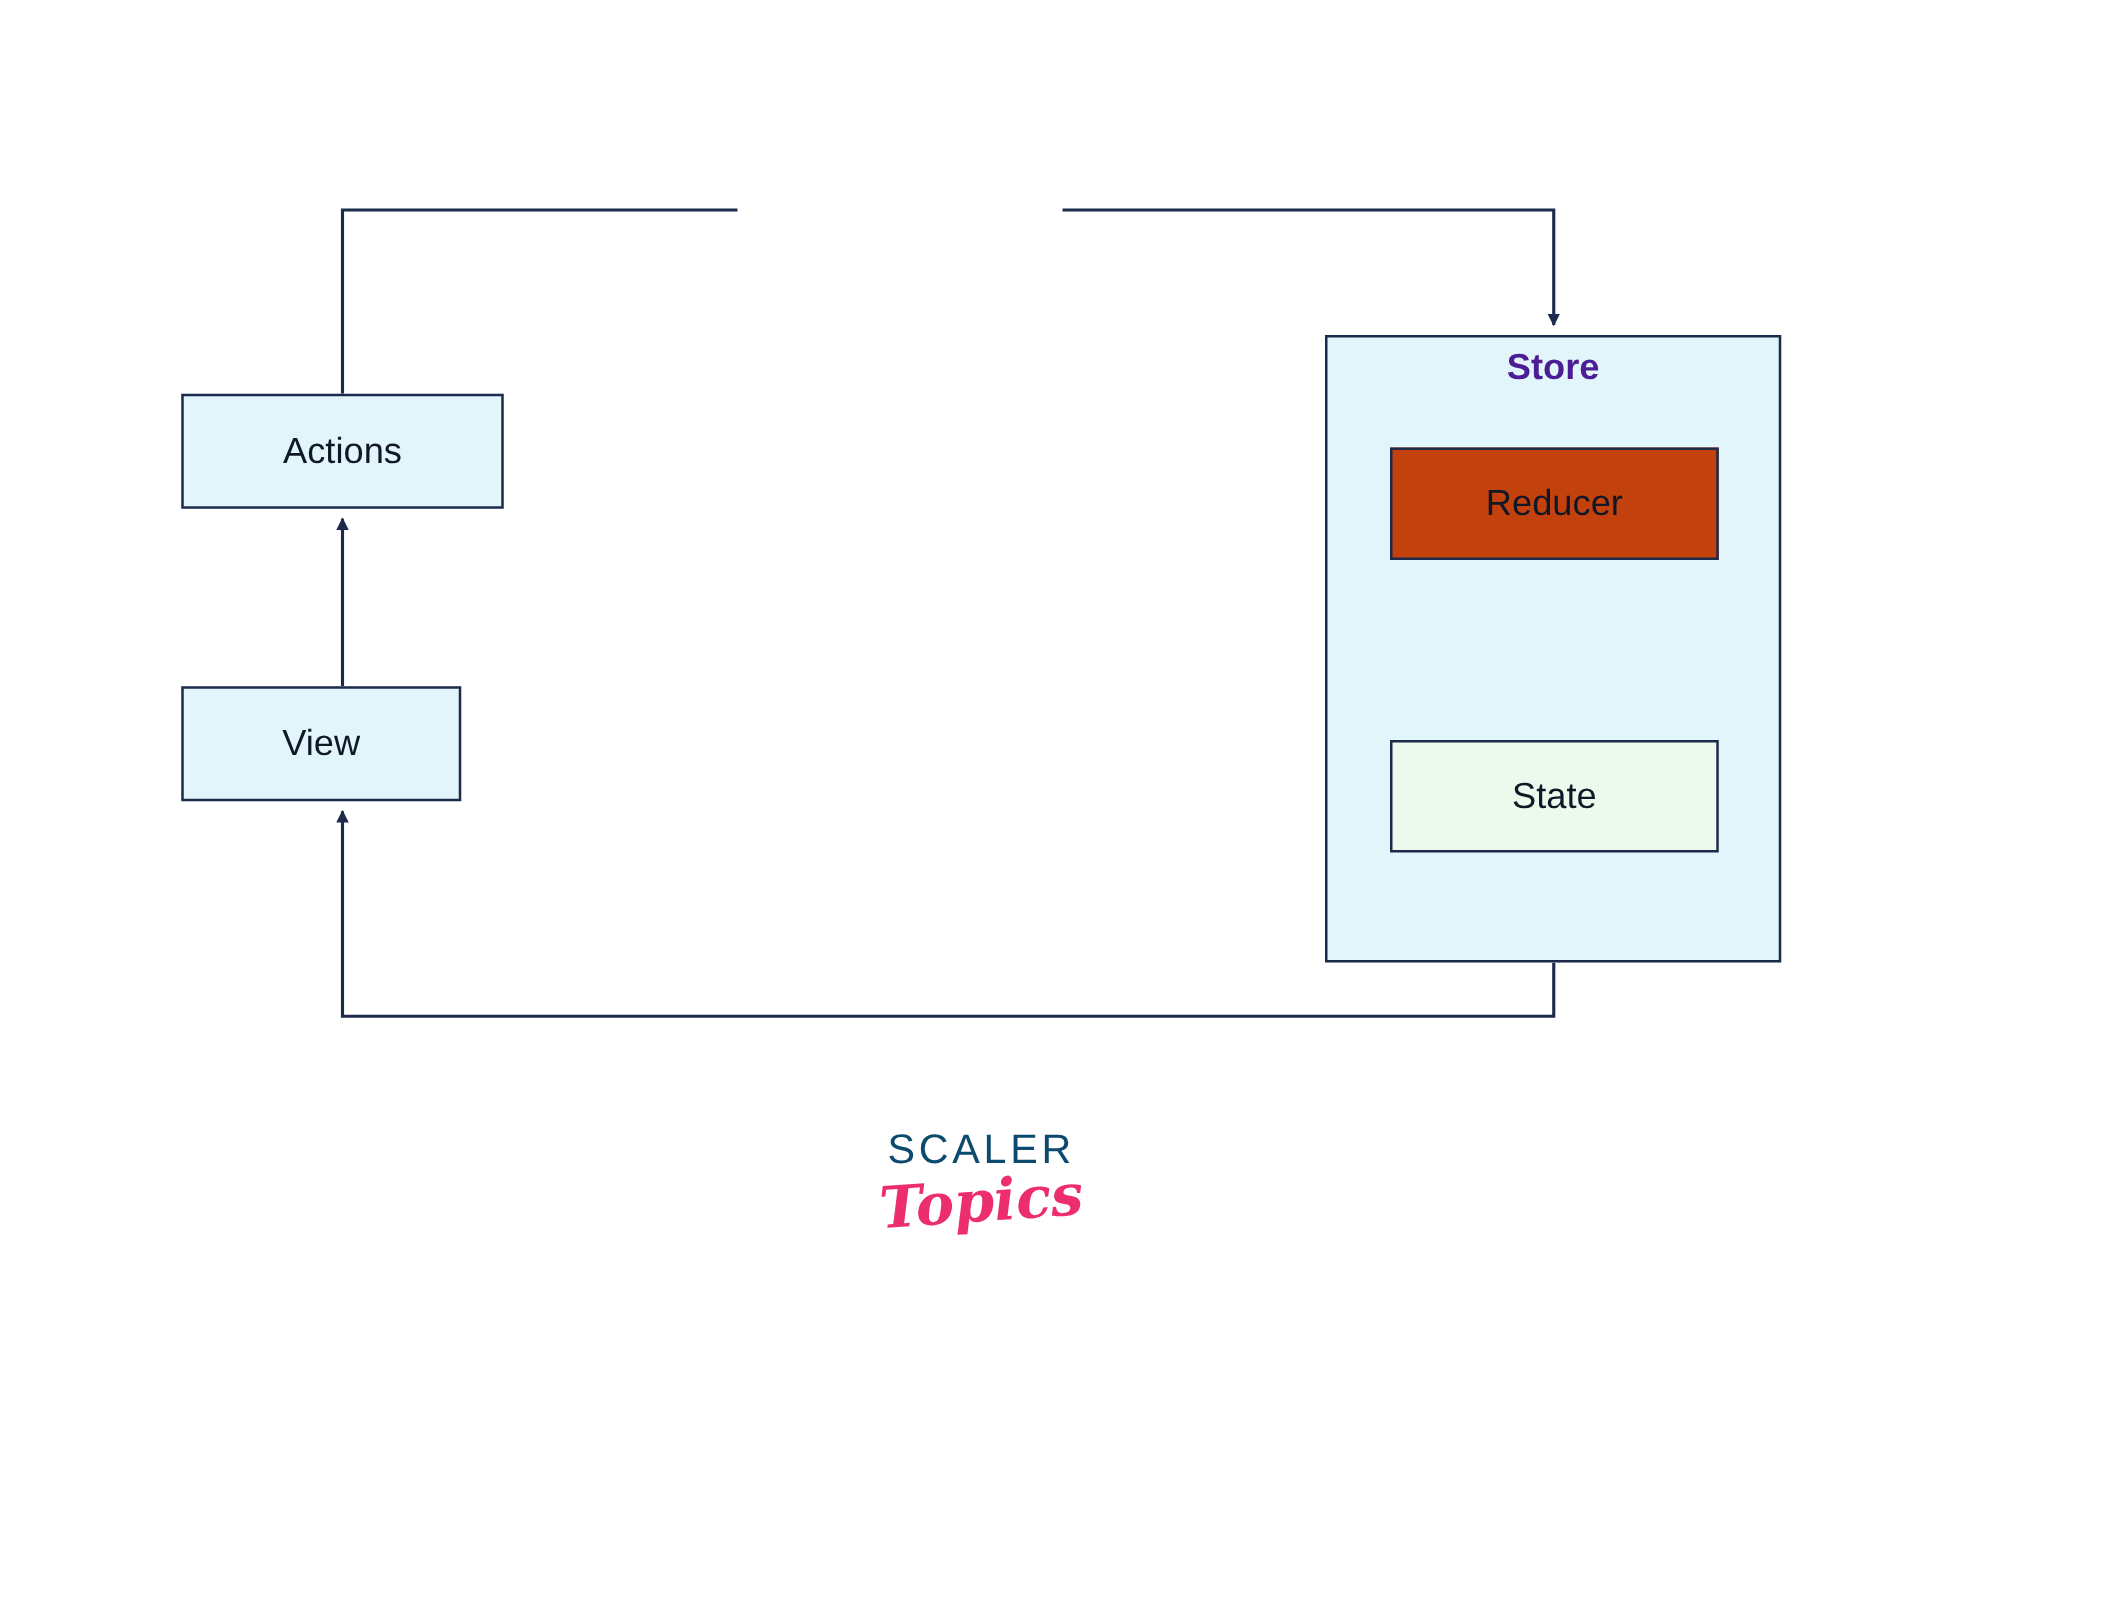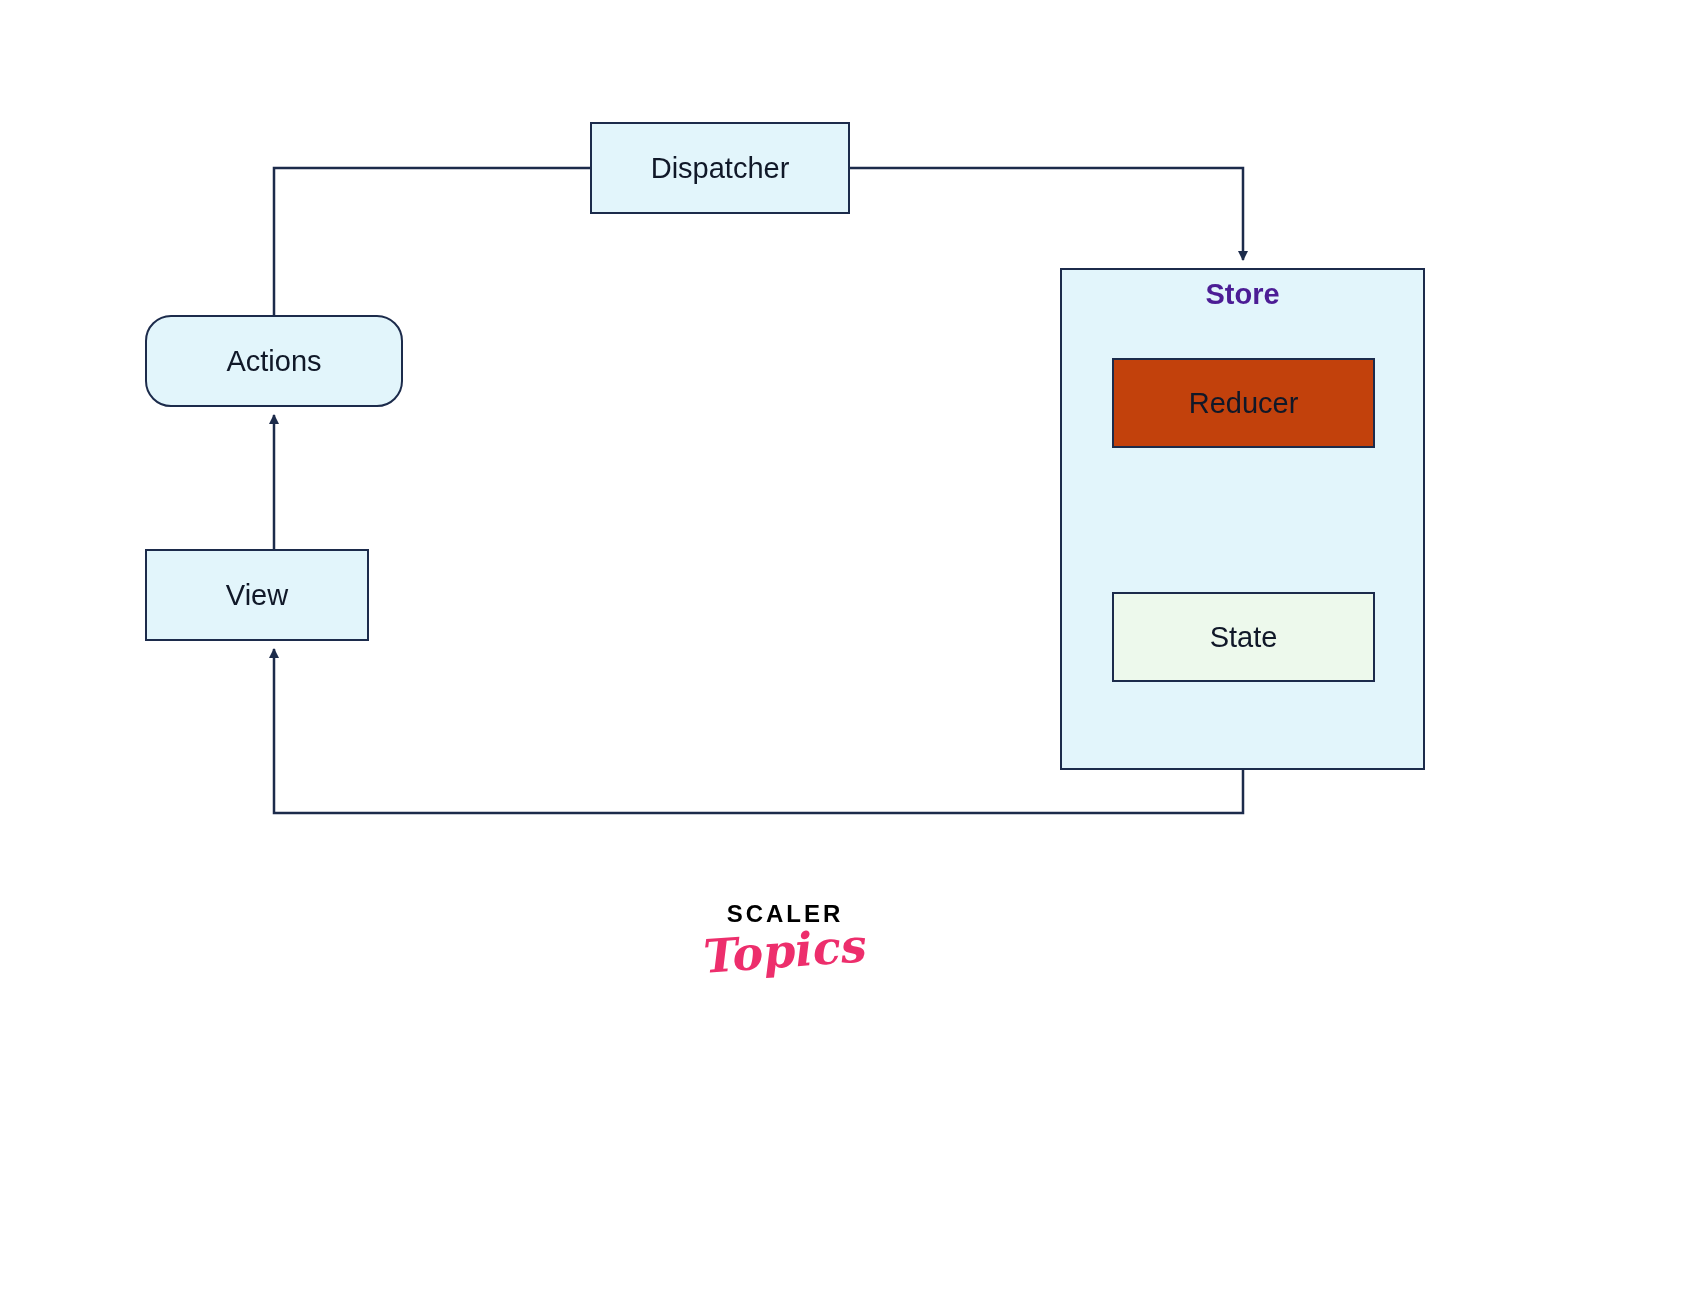--- a/index.html
+++ b/index.html
@@ -28,21 +28,21 @@
     box-sizing: border-box;
     border: 2px solid #1c2b4b;
     background: #e2f5fb;
     display: flex;
     align-items: center;
     justify-content: center;
     font-size: 29px;
     color: #101828;
   }
   .node-dispatcher { left: 590px; top: 122px; width: 260px; height: 92px; }
-  .node-actions    { left: 145px; top: 315px; width: 258px; height: 92px; border-radius: 26px; }
+  .node-actions    { left: 145px; top: 315px; width: 258px; height: 92px; }
   .node-view       { left: 145px; top: 549px; width: 224px; height: 92px; }
   .node-store {
     left: 1060px; top: 268px; width: 365px; height: 502px;
     align-items: flex-start;
     justify-content: center;
   }
   .store-title {
     margin-top: 8px;
     font-weight: bold;
     font-size: 29px;
@@ -58,24 +58,24 @@
     justify-content: center;
   }
   .logo {
     position: absolute;
     left: 650px;
     top: 900px;
     width: 270px;
     text-align: center;
   }
   .logo-primary {
-    font-weight: bold;
-    font-size: 24px;
+    font-weight: normal;
+    font-size: 33px;
     letter-spacing: 3px;
-    color: #000000;
+    color: #0c4a6e;
   }
   .logo-secondary {
     font-family: "DejaVu Serif", serif;
     font-style: italic;
     font-weight: bold;
     font-size: 46px;
     color: #ed2e6c;
     margin-top: -4px;
     transform: rotate(-4deg);
   }
@@ -96,23 +96,20 @@
 
     <polyline points="850,168 1243,168 1243,260" fill="none" stroke="#1c2b4b" stroke-width="2.5" marker-end="url(#arrow)"></polyline>
 
     <polyline points="274,549 274,415" fill="none" stroke="#1c2b4b" stroke-width="2.5" marker-end="url(#arrow)"></polyline>
 
     <polyline points="1243,770 1243,813 274,813 274,649" fill="none" stroke="#1c2b4b" stroke-width="2.5" marker-end="url(#arrow)"></polyline>
 
     <polyline points="1112,637 1088,637 1088,403 1104,403" fill="none" stroke="#1c2b4b" stroke-width="2.5" marker-end="url(#arrow)"></polyline>
   </svg>
 
-  <div class="node node-dispatcher">
-    <span>Dispatcher</span>
-  </div>
 
   <div class="node node-actions">
     <span>Actions</span>
   </div>
 
   <div class="node node-view">
     <span>View</span>
   </div>
 
   <div class="node node-store">

